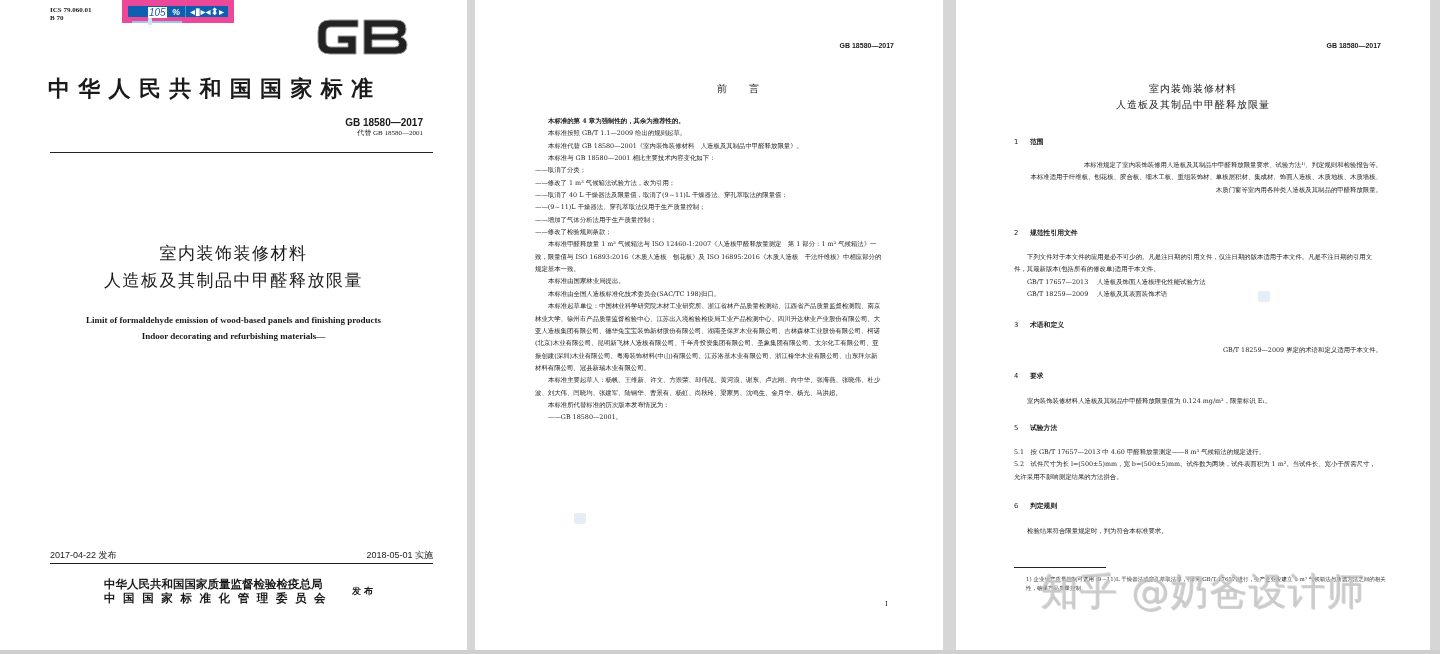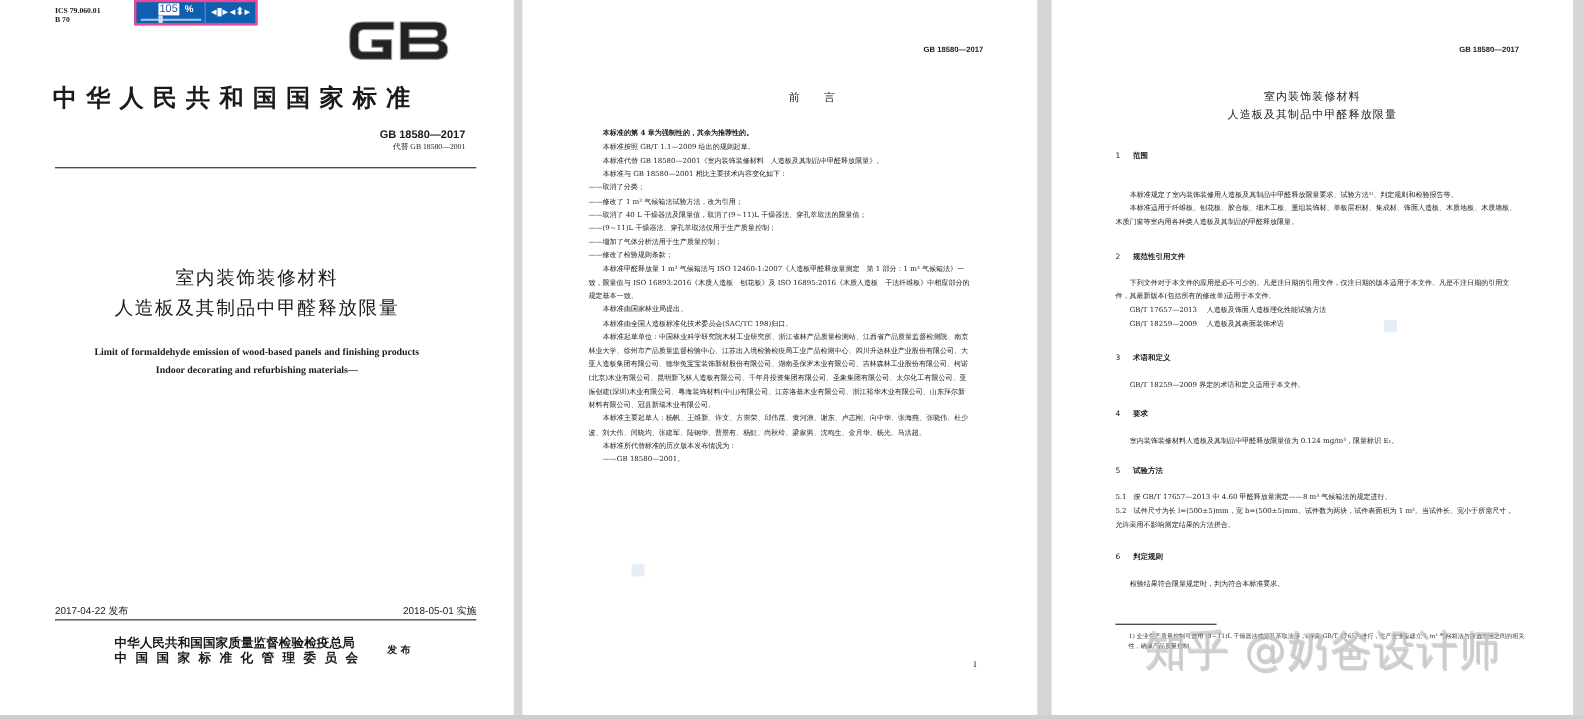--- a/index.html
+++ b/index.html
@@ -17,21 +17,21 @@
   }
   #page1 { left: 0; width: 467px; }
   #page2 { left: 475px; width: 468px; }
   #page3 { left: 956px; width: 474px; }
   .bottom-edge { position: absolute; left: 0; top: 650px; width: 1440px; height: 4px; background: #cfcfcf; }
 
   
   .zoom-bar {
     position: absolute; left: 122px; top: 0; width: 112px; height: 23px;
     background: #0f5fb0; display: flex; align-items: stretch; z-index: 5;
-    border: 2px solid #ec4899; box-sizing: border-box;
+    border: 6px solid #ec4899; box-sizing: border-box; font-style: italic;
   }
   .zoom-left { width: 62px; position: relative; border-right: 1px solid #5a8fd0; }
   .zoom-value {
     position: absolute; left: 20px; top: 1px; background: #fff; color: #2457a4;
     font-family: "Liberation Sans", sans-serif; font-size: 10px; line-height: 11px; padding: 0 1px;
   }
   .zoom-pct { position: absolute; left: 44px; top: 1px; color: #fff; font-family: "Liberation Sans", sans-serif; font-size: 9px; line-height: 11px; font-weight: bold; }
   .zoom-slider { position: absolute; left: 4px; right: 3px; top: 15px; height: 2px; background: #9ec3ee; }
   .zoom-thumb { position: absolute; left: 20px; top: 12px; width: 4px; height: 7px; background: #cfe0f5; border-radius: 1px; }
   .zoom-right { flex: 1; display: flex; align-items: center; justify-content: space-around; padding: 0 4px; }
@@ -175,39 +175,39 @@
 <div class="page" id="page3">
   <div class="run-head" style="right:49px;top:42px;">GB 18580—2017</div>
   <div class="p3-title">
     <div>室内装饰装修材料</div>
     <div>人造板及其制品中甲醛释放限量</div>
   </div>
 
   <div class="sec-head" style="top:137px;">
     <span class="num">1</span><span>范围</span>
   </div>
-  <div class="sec-body" style="top:171px;">
+  <div class="sec-body" style="top:159px;text-align:right;">
     <p>本标准规定了室内装饰装修用人造板及其制品中甲醛释放限量要求、试验方法¹⁾、判定规则和检验报告等。</p>
     <p>本标准适用于纤维板、刨花板、胶合板、细木工板、重组装饰材、单板层积材、集成材、饰面人造板、木质地板、木质墙板、木质门窗等室内用各种类人造板及其制品的甲醛释放限量。</p>
   </div>
 
   <div class="sec-head" style="top:228px;">
     <span class="num">2</span><span>规范性引用文件</span>
   </div>
   <div class="sec-body" style="top:251px;">
     <p>下列文件对于本文件的应用是必不可少的。凡是注日期的引用文件，仅注日期的版本适用于本文件。凡是不注日期的引用文件，其最新版本(包括所有的修改单)适用于本文件。</p>
     <p class="ref"><span class="code">GB/T 17657—2013</span><span>人造板及饰面人造板理化性能试验方法</span></p>
     <p class="ref"><span class="code">GB/T 18259—2009</span><span>人造板及其表面装饰术语</span></p>
   </div>
   <div class="faint-mark" style="left:302px;top:291px;"></div>
 
   <div class="sec-head" style="top:320px;">
     <span class="num">3</span><span>术语和定义</span>
   </div>
-  <div class="sec-body" style="top:344px;">
+  <div class="sec-body" style="top:344px;text-align:right;">
     <p>GB/T 18259—2009 界定的术语和定义适用于本文件。</p>
   </div>
 
   <div class="sec-head" style="top:371px;">
     <span class="num">4</span><span>要求</span>
   </div>
   <div class="sec-body" style="top:395px;">
     <p>室内装饰装修材料人造板及其制品中甲醛释放限量值为 0.124 mg/m³，限量标识 E₁。</p>
   </div>
 

